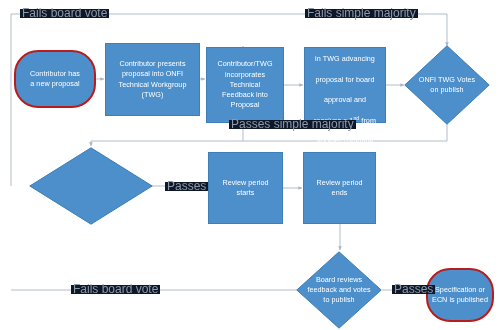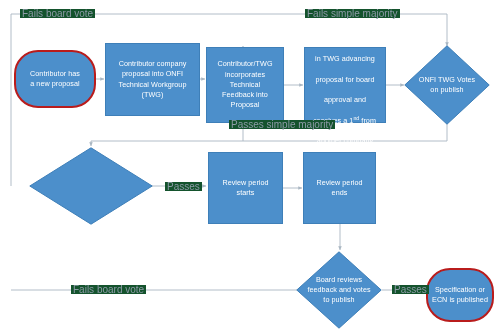--- a/index.html
+++ b/index.html
@@ -60,24 +60,24 @@
     width: 100%;
     height: 100%;
   }
   .shape-diamond .label {
     position: relative;
     z-index: 2;
   }
   .edge-label {
     position: absolute;
     font-family: "Liberation Sans", sans-serif;
-    font-size: 10px;
+    font-size: 12px;
     line-height: 9px;
     color: #8C9AA6;
-    background: #14532d;
+    background: #0f172a;
     padding: 0 2px;
     white-space: nowrap;
   }
   sup {
     font-size: 5.2px;
     vertical-align: super;
     line-height: 0;
   }
 </style>
 </head>
@@ -120,21 +120,21 @@
       <path d="M 382 290 L 425 290" marker-end="url(#arrow)"></path>
     </g>
   </svg>
 
   <div class="node shape-round" style="left:14px; top:50px; width:82px; height:58px;">
     <span class="label">Contributor has
 a new proposal</span>
   </div>
 
   <div class="node shape-rect" style="left:105px; top:43px; width:95px; height:73px;">
-    <span class="label">Contributor company
+    <span class="label">Contributor presents
 proposal into ONFI
 Technical Workgroup
 (TWG)</span>
   </div>
 
   <div class="node shape-rect" style="left:206px; top:47px; width:78px; height:76px;align-items:center;">
     <span class="label">Contributor/TWG
 incorporates
 Technical
 Feedback into

